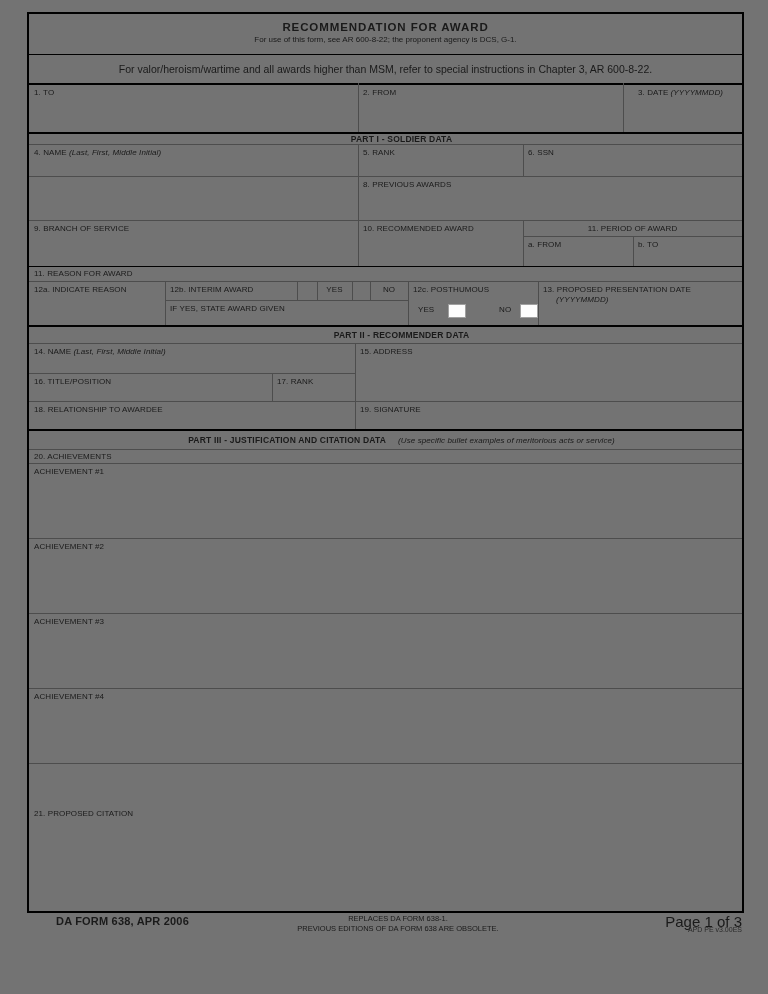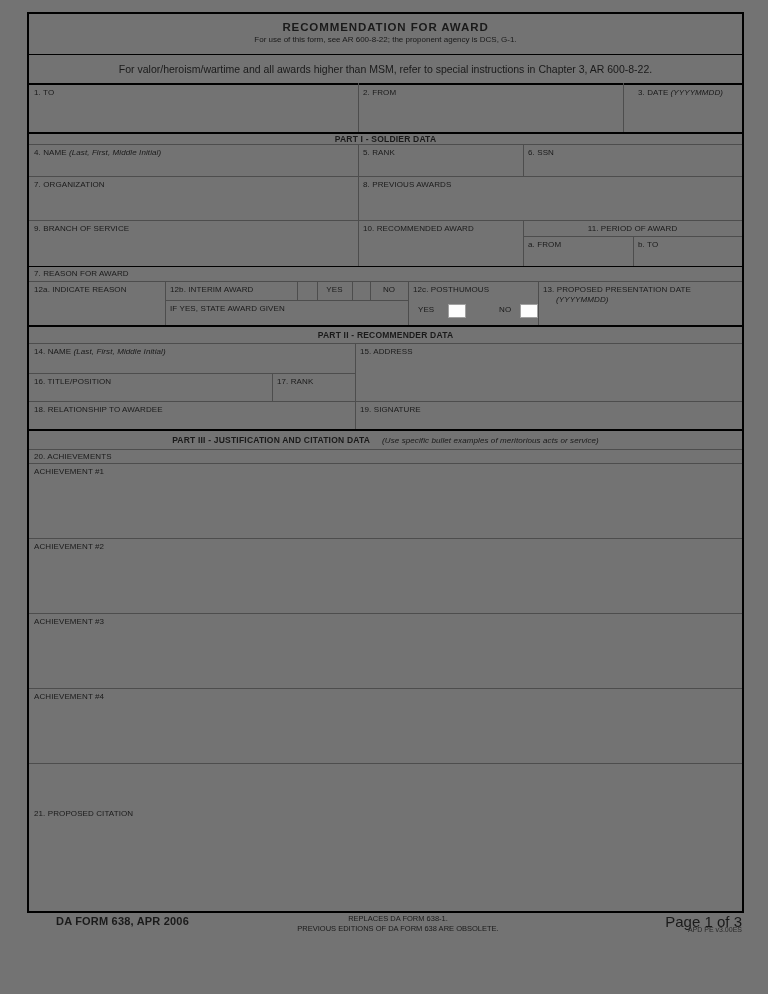--- a/index.html
+++ b/index.html
@@ -12,21 +12,21 @@
   .form {
     position:absolute; left:27px; top:12px; width:717px; height:901px;
     border:2px solid #000;
   }
   .ln { position:absolute; }
   .thin { background:#4d4d4d; }
   .thick { background:#000; }
   .cell { position:absolute; font-size:8px; line-height:10px; padding:3px 0 17px 5px; }
   .lbl { font-size:8px; letter-spacing:0.1px; white-space:nowrap; }
   .note { font-style:italic; }
-  .bar { position:absolute; left:0; width:713px; display:flex; align-items:center; justify-content:center; }
+  .bar { position:absolute; left:16px; width:713px; display:flex; align-items:center; justify-content:center; }
   .bar .t { font-weight:bold; font-size:8.5px; letter-spacing:0.2px; white-space:nowrap; }
   .title-box { position:absolute; left:0; top:0; width:713px; height:40px; text-align:center; }
   .title { font-weight:bold; font-size:11.5px; letter-spacing:0.9px; margin-top:7px; }
   .subtitle { font-size:8px; margin-top:2px; }
   .notice-box { position:absolute; left:0; top:41px; width:713px; height:28px; display:flex; align-items:center; justify-content:center; }
   .notice { font-size:10.5px; }
   .chk { position:absolute; border:1px solid #a0a0a0; background:#fdfdfd; }
   .ctr { display:flex; align-items:flex-start; justify-content:center; padding-left:0; }
   .footer-text { position:absolute;padding-left:28px; }
 </style>
@@ -72,23 +72,20 @@
     <div class="cell" style="left:329px;top:131px;width:165px;height:31px;">
       <span class="lbl">5. RANK</span>
     </div>
     <div class="cell" style="left:494px;top:131px;width:219px;height:31px;">
       <span class="lbl">6. SSN</span>
     </div>
     <div class="ln thin" style="left:329px;top:130px;width:1px;height:32px;"></div>
     <div class="ln thin" style="left:494px;top:130px;width:1px;height:32px;"></div>
     <div class="ln thin" style="left:0;top:162px;width:713px;height:1px;"></div>
 
-    <div class="cell" style="left:0;top:163px;width:329px;height:43px;">
-      <span class="lbl">7. ORGANIZATION</span>
-    </div>
     <div class="cell" style="left:329px;top:163px;width:384px;height:43px;">
       <span class="lbl">8. PREVIOUS AWARDS</span>
     </div>
     <div class="ln thin" style="left:329px;top:162px;width:1px;height:44px;"></div>
     <div class="ln thin" style="left:0;top:206px;width:713px;height:1px;"></div>
 
     <div class="cell" style="left:0;top:207px;width:329px;height:45px;">
       <span class="lbl">9. BRANCH OF SERVICE</span>
     </div>
     <div class="cell" style="left:329px;top:207px;width:165px;height:45px;">
@@ -103,21 +100,21 @@
     <div class="cell" style="left:604px;top:223px;width:109px;height:29px;">
       <span class="lbl">b. TO</span>
     </div>
     <div class="ln thin" style="left:329px;top:206px;width:1px;height:46px;"></div>
     <div class="ln thin" style="left:494px;top:206px;width:1px;height:46px;"></div>
     <div class="ln thin" style="left:494px;top:222px;width:219px;height:1px;"></div>
     <div class="ln thin" style="left:604px;top:222px;width:1px;height:30px;"></div>
     <div class="ln thick" style="left:0;top:252px;width:713px;height:1px;"></div>
 
     <div class="cell" style="left:0;top:253px;width:713px;height:14px;padding-top:2px;">
-      <span class="lbl">7. REASON FOR AWARD</span>
+      <span class="lbl">11. REASON FOR AWARD</span>
     </div>
     <div class="ln thin" style="left:0;top:267px;width:713px;height:1px;"></div>
 
     <div class="cell" style="left:0;top:268px;width:136px;height:43px;">
       <span class="lbl">12a. INDICATE REASON</span>
     </div>
 
     <div class="cell" style="left:136px;top:268px;width:132px;height:18px;">
       <span class="lbl">12b. INTERIM AWARD</span>
     </div>

